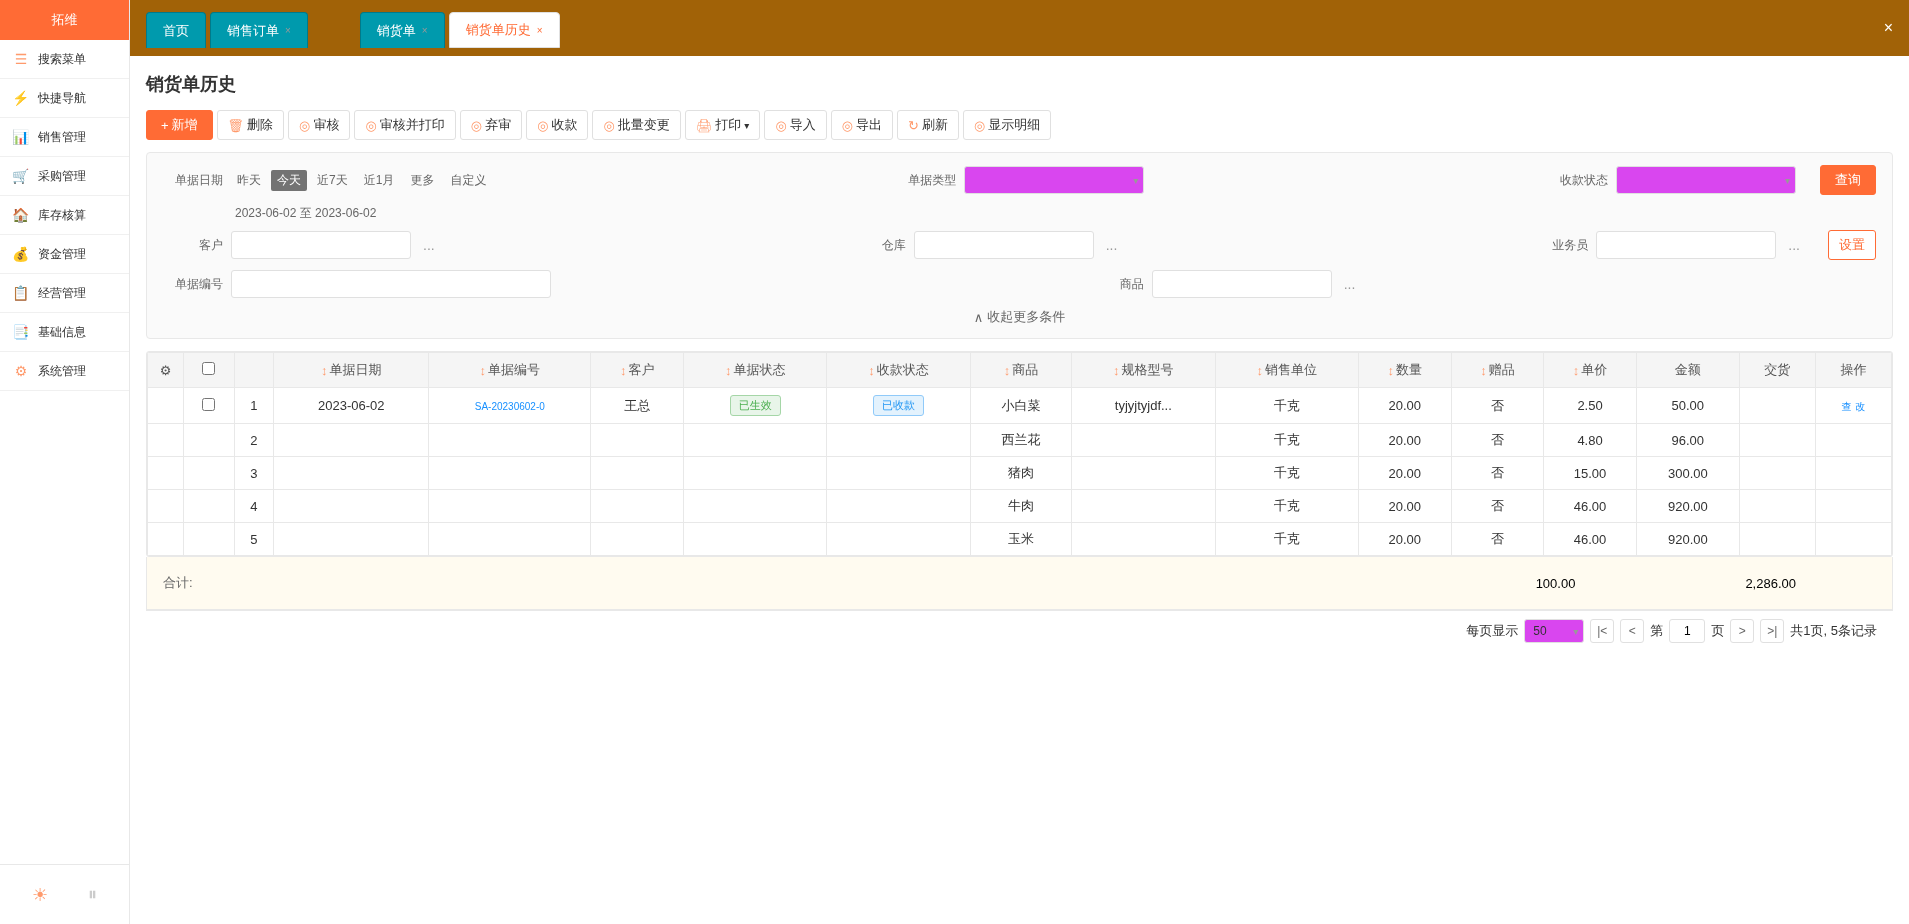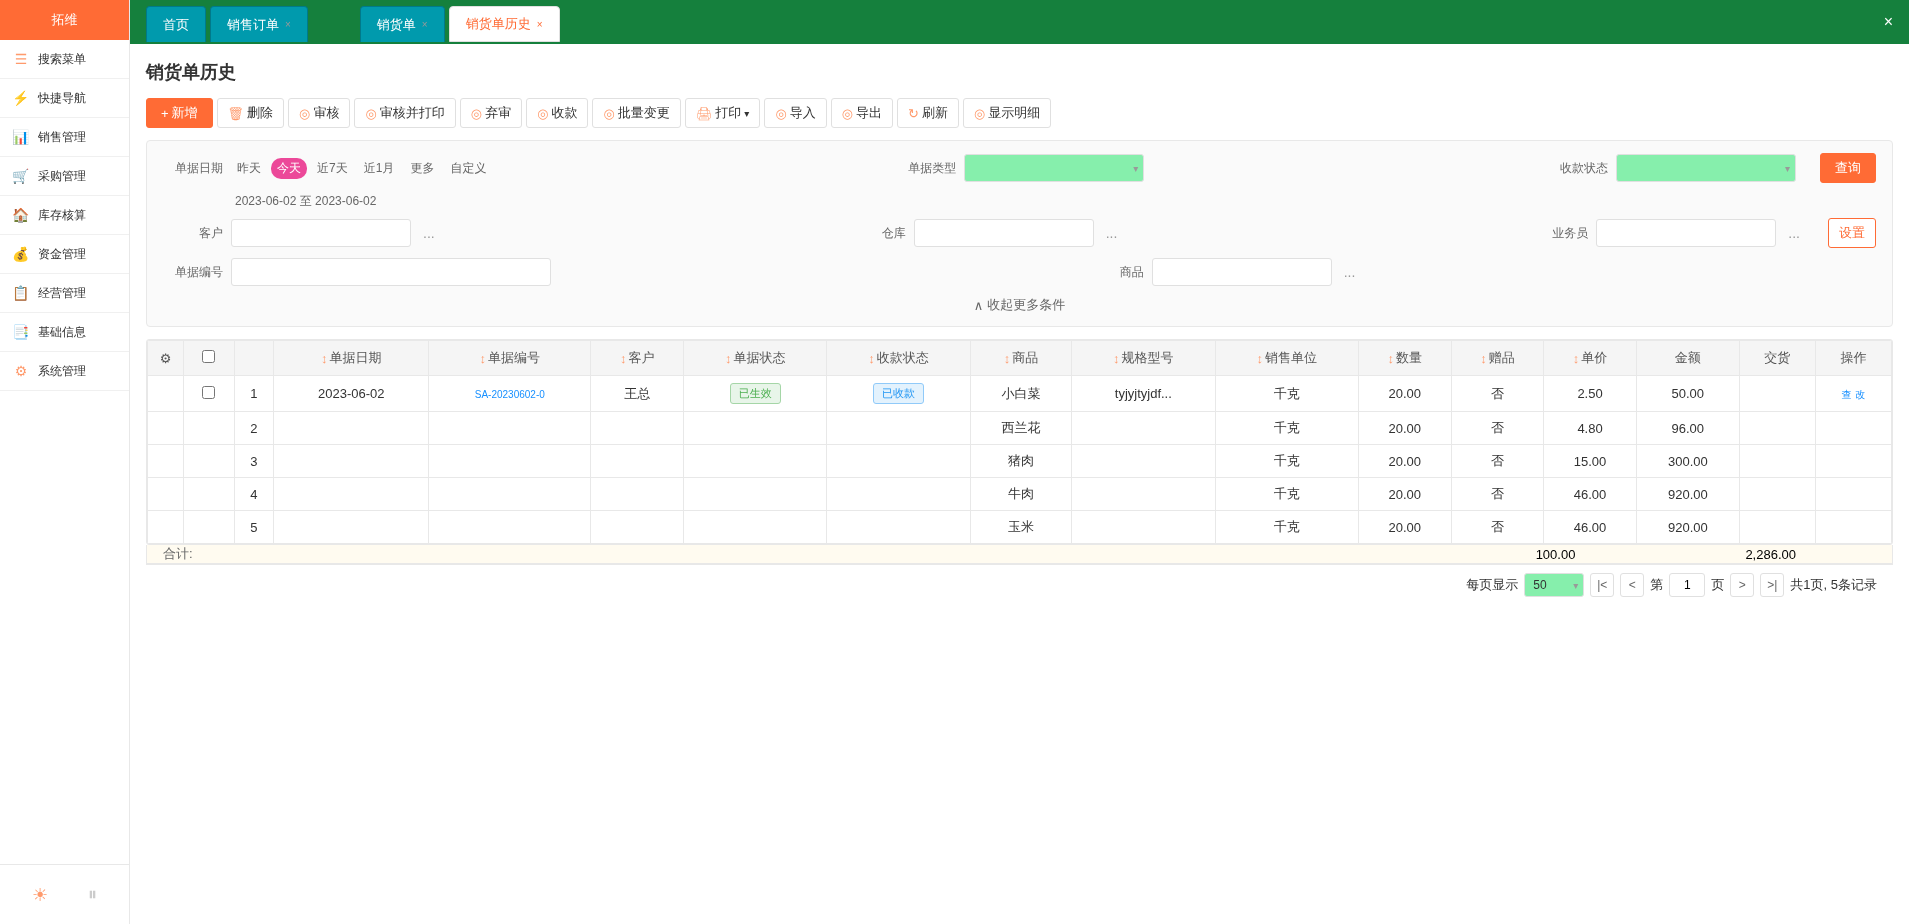--- a/index.html
+++ b/index.html
@@ -36,49 +36,49 @@
     
     .search-area { background: #fafafa; border: 1px solid #e8e8e8; border-radius: 4px; padding: 12px 16px; margin-bottom: 12px; }
     .search-row { display: flex; align-items: center; gap: 16px; margin-bottom: 10px; }
     .search-row:last-child { margin-bottom: 0; }
     .field-group { display: flex; align-items: center; gap: 8px; }
     .field-label { color: #666; white-space: nowrap; font-size: 12px; min-width: 60px; text-align: right; }
     .field-input { border: 1px solid #e0e0e0; border-radius: 3px; padding: 4px 8px; background: #fff; color: #333; font-size: 12px; min-width: 180px; height: 28px; }
     .field-input-wide { min-width: 320px; }
     .date-range { display: flex; align-items: center; gap: 4px; font-size: 12px; color: #333; }
     .date-tag { padding: 2px 6px; border-radius: 3px; cursor: pointer; font-size: 12px; color: #666; }
-    .date-tag.active { background: #ec4899; color: #fff; border-radius: 10px; }
+    .date-tag.active { background: #737373; color: #fff; border-radius: 2px; }
     .date-display { font-size: 12px; color: #666; margin-top: 16px; }
-    .field-select { border: 1px solid #e0e0e0; border-radius: 3px; padding: 4px 24px 4px 8px; background: #86efac; color: #333; font-size: 12px; min-width: 180px; height: 28px; appearance: none; position: relative; }
+    .field-select { border: 1px solid #e0e0e0; border-radius: 3px; padding: 4px 24px 4px 8px; background: #d946ef; color: #333; font-size: 12px; min-width: 180px; height: 28px; appearance: none; position: relative; }
     .select-wrap { position: relative; display: inline-block; }
     .select-wrap::after { content: '▾'; position: absolute; right: 6px; top: 50%; transform: translateY(-50%); color: #999; pointer-events: none; font-size: 10px; }
     .dots { color: #999; font-size: 14px; cursor: pointer; padding: 0 4px; }
     .collapse-btn { display: flex; align-items: center; justify-content: center; gap: 4px; color: #666; font-size: 12px; cursor: pointer; margin-top: 4px; }
     
     
     .data-table { width: 100%; border-collapse: collapse; font-size: 12px; }
     .data-table th { background: #f5f5f5; border: 1px solid #e8e8e8; padding: 8px 6px; color: #555; font-weight: normal; white-space: nowrap; text-align: center; }
     .data-table td { border: 1px solid #e8e8e8; padding: 7px 6px; color: #333; text-align: center; white-space: nowrap; }
     .th-sort { display: inline-flex; align-items: center; gap: 2px; cursor: pointer; }
     
     
     .badge { display: inline-block; padding: 2px 8px; border-radius: 3px; font-size: 11px; }
     .badge-green { background: #e8f5e9; color: #4caf50; border: 1px solid #a5d6a7; }
     .badge-blue { background: #e3f2fd; color: #2196f3; border: 1px solid #90caf9; }
     
     
-    .table-footer { background: #fffbf0; border: 1px solid #e8e8e8; border-top: none; padding: 0 16px; display: flex; align-items: center; font-size: 12px; }
+    .table-footer { background: #fffbf0; border: 1px solid #e8e8e8; border-top: none; padding: 17px 16px; display: flex; align-items: center; font-size: 12px; }
     .summary-label { color: #666; margin-right: 8px; }
     
     
     .pagination { display: flex; align-items: center; justify-content: flex-end; padding: 8px 16px; gap: 6px; font-size: 12px; color: #333; background: #fff; border-top: 1px solid #e8e8e8; }
     .page-btn { width: 24px; height: 24px; display: inline-flex; align-items: center; justify-content: center; border: 1px solid #e0e0e0; background: #fff; cursor: pointer; border-radius: 3px; color: #666; font-size: 12px; }
     .page-input { width: 36px; height: 24px; border: 1px solid #e0e0e0; border-radius: 3px; text-align: center; font-size: 12px; }
     
-    .teal-header { background: #15803d; height: 44px; display: flex; align-items: center; padding: 0 16px; color: white; gap: 0; }
+    .teal-header { background: #a16207; height: 56px; display: flex; align-items: center; padding: 0 16px; color: white; gap: 0; }
     .close-btn-top { margin-left: auto; color: white; cursor: pointer; font-size: 14px; }
     
     .table-container { border: 1px solid #e8e8e8; border-radius: 3px; overflow: hidden; }
     .settings-icon-cell { width: 36px; }
     
     .action-link { color: #1890ff; cursor: pointer; text-decoration: none; font-size: 10px; }
   </style>
 </head>
 <body>
 

